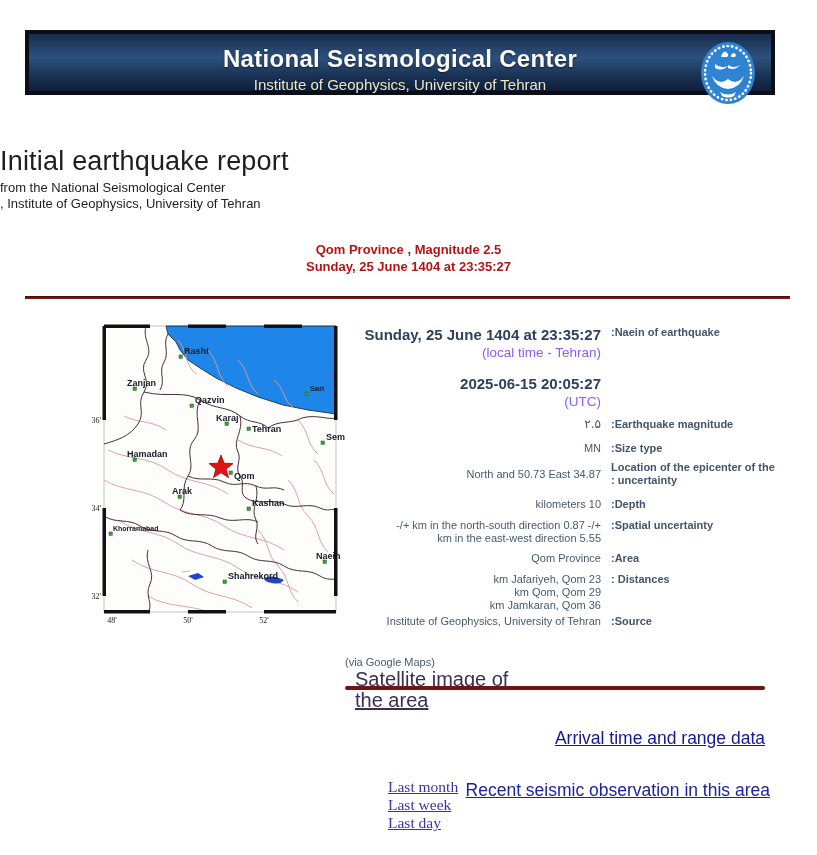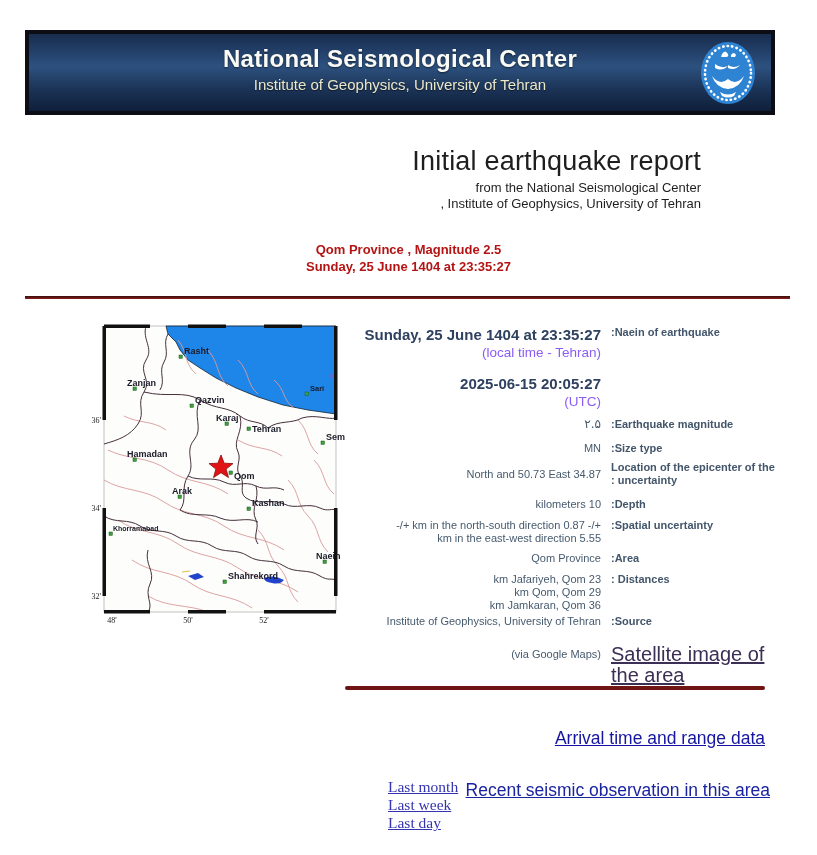--- a/index.html
+++ b/index.html
@@ -4,37 +4,37 @@
 <style>
   * { margin:0; padding:0; box-sizing:border-box; }
   html,body { background:#fff; }
   body {
     width:817px; height:855px; position:relative; overflow:hidden;
     font-family:"Liberation Sans", sans-serif; color:#44566b;
   }
 
   
   .banner {
-    position:absolute; left:25px; top:30px; width:750px; height:85px;
+    position:absolute; left:25px; top:30px; width:750px; height:65px;
     border:4px solid #0d0d16;
     background:linear-gradient(180deg,#182c4e 0%,#2d517f 42%,#1b3356 72%,#0f1f3a 100%);
     text-align:center;
   }
   .banner-title {
     margin-top:11px; font-size:24px; font-weight:bold; color:#fbfbf6;
     letter-spacing:0.3px; text-shadow:0 1px 2px rgba(0,0,0,.55);
   }
   .banner-subtitle {
     margin-top:3px; font-size:15px; color:#ebe8ca;
     text-shadow:0 1px 1px rgba(0,0,0,.5);
   }
   .logo { position:absolute; right:13px; top:6px; width:60px; height:66px; }
 
   
-  .title-block { position:absolute; left:0; top:146px; width:701px; text-align:right; color:#1e1e1e; }
+  .title-block { position:absolute; left:0; top:146px; width:701px; text-align:left; color:#1e1e1e; }
   .report-title { font-size:27px; font-weight:normal; letter-spacing:0.2px; }
   .report-sub { font-size:13px; line-height:16px; margin-top:3px; }
 
   .highlight-block {
     position:absolute; left:0; top:241px; width:817px; text-align:center;
     color:#b41414; font-weight:bold; font-size:13px; line-height:17px;
   }
 
   .rule-thin {
     position:absolute; left:25px; top:296px; width:765px; height:3px;
@@ -46,21 +46,21 @@
 
   
   .details { position:absolute; left:345px; top:326px; width:430px; font-size:11px; }
   .row { display:flex; align-items:flex-start; }
   .val { flex:1 1 auto; text-align:right; color:#465a6e; line-height:13px; }
   .lbl { flex:0 0 174px; text-align:left; padding-left:10px; font-weight:bold; color:#42556a; line-height:13px; }
   .date-big { font-size:15px; font-weight:bold; color:#2f4160; line-height:18px; }
   .date-note { font-size:13.5px; color:#8b5cf6; line-height:17px; }
   .spacer12 { height:14px; }
   .mt8{margin-top:8px;} .mt11{margin-top:11px;} .mt6{margin-top:6px;align-items:center;}
-  .mt5{margin-top:11px;} .mt7{margin-top:7px;} .mt3{margin-top:3px;} .mt16{margin-top:16px;}
+  .mt5{margin-top:11px;} .mt7{margin-top:7px;} .mt3{margin-top:3px;} .mt16{margin-top:24px;flex-direction:column;}
   .fa-num { font-family:"DejaVu Sans", sans-serif; font-size:12px; }
   .sat-link {
     font-size:20px; line-height:21px; color:#3b2f55; text-decoration:underline;
     font-weight:normal; display:inline-block; max-width:160px;
   }
   .maps-note { padding-top:4px; }
 
   .rule-thick {
     position:absolute; left:345px; top:686px; width:420px; height:4px;
     background:#701414; border-radius:2px;

